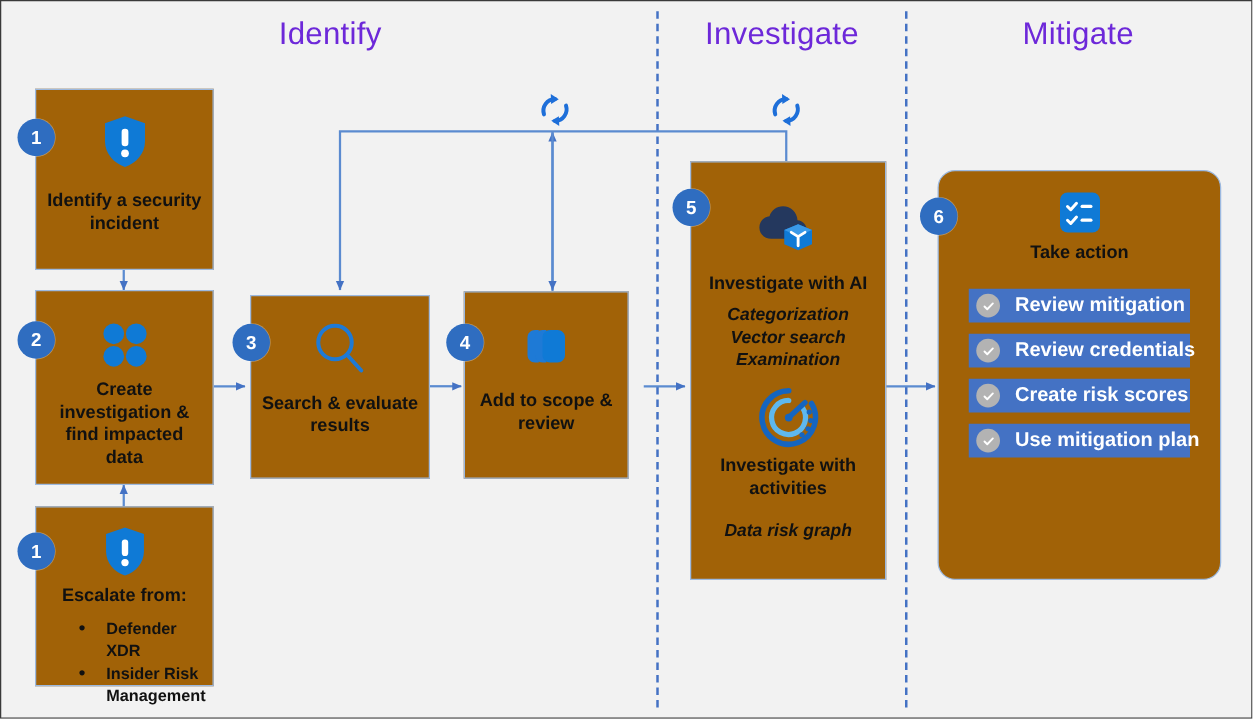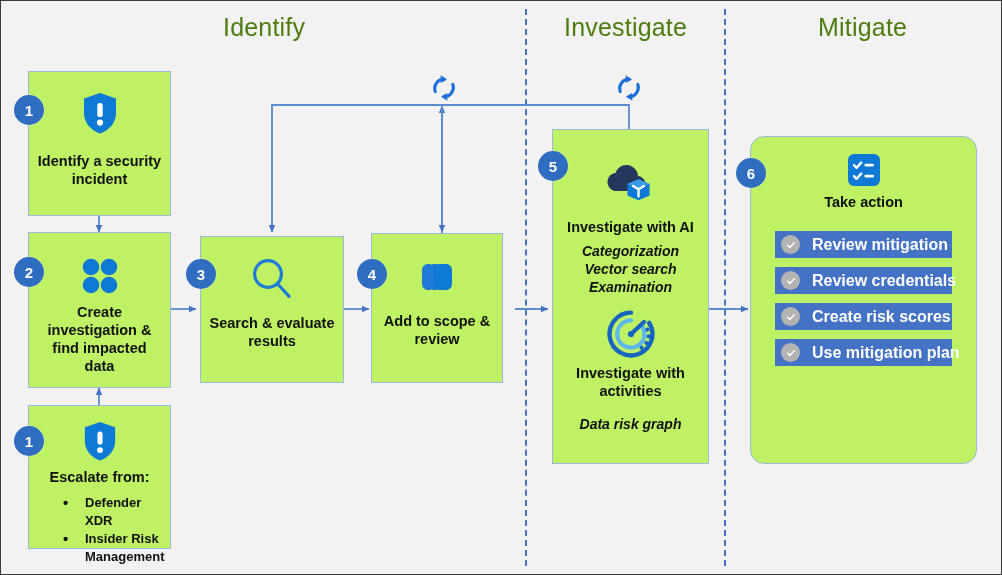--- a/index.html
+++ b/index.html
@@ -11,40 +11,40 @@
     width:1002px;height:575px;
     background:#f2f2f2;
     border:1px solid #3a3a3a;
     box-sizing:border-box;
     overflow:hidden;
   }
 
   
   .phase-title{
     position:absolute;
-    color:#4d7c0f;
+    color:#6d28d9;
     font-size:25px;
     font-weight:400;
     letter-spacing:0.2px;
     white-space:nowrap;
     line-height:1;
   }
 
   
   .divider{
     position:absolute;
     width:0;
     border-left:2.5px dashed #4472c4;
     top:8px;bottom:8px;
   }
 
   
   .card{
     position:absolute;
-    background:#bef264;
+    background:#a16207;
     border:1.4px solid #9cb9e0;
     box-sizing:border-box;
   }
   .card-body{
     position:absolute;
     left:0;right:0;
     text-align:center;
   }
   .card-label{
     font-size:14.5px;

